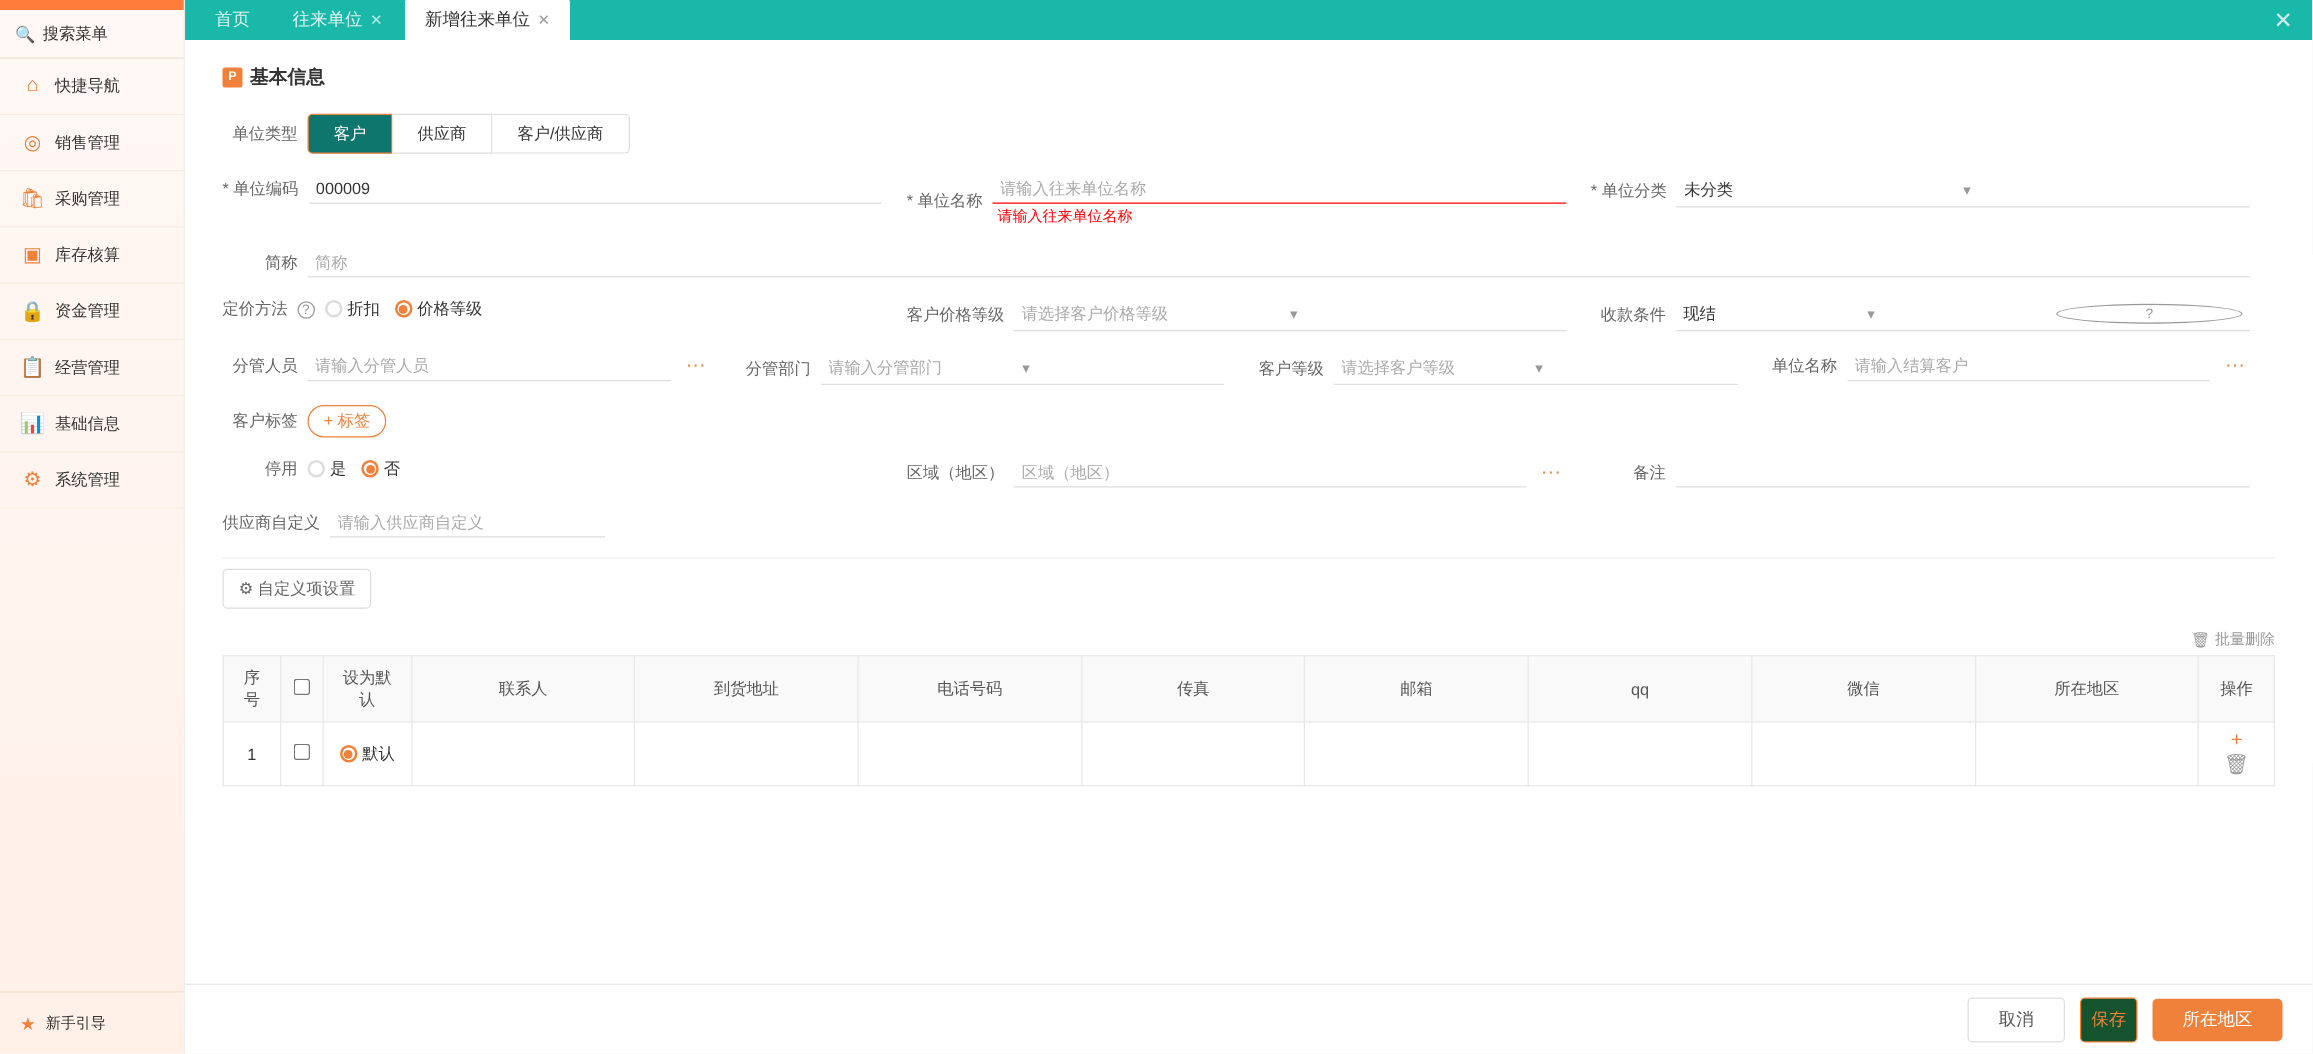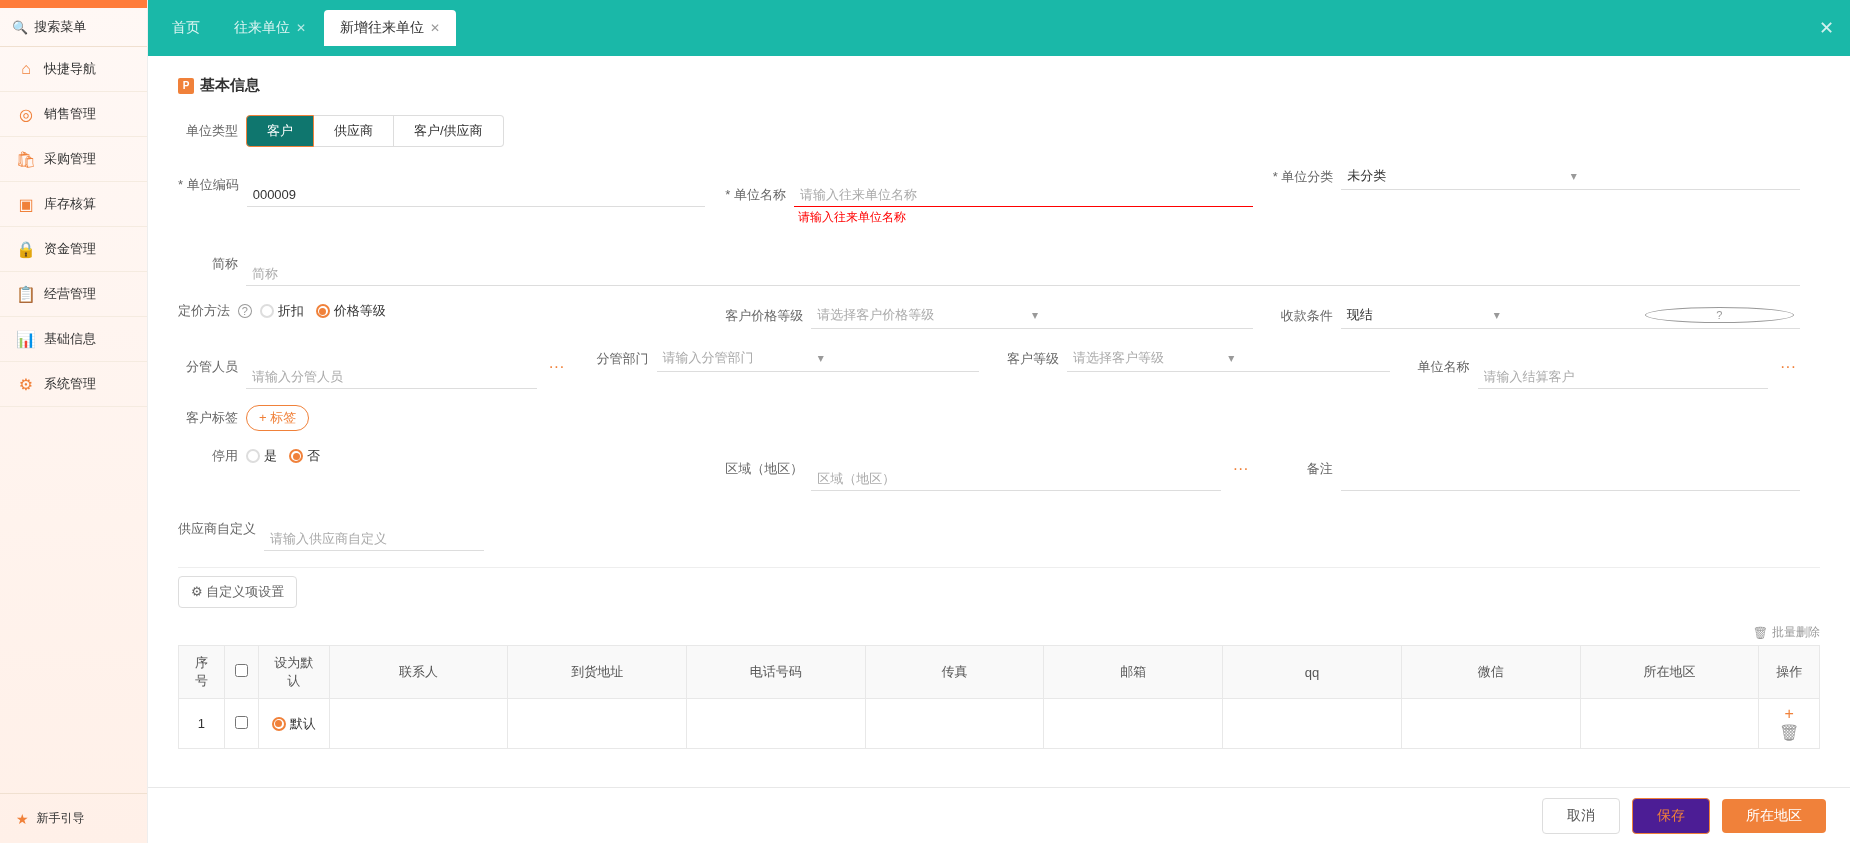--- a/index.html
+++ b/index.html
@@ -58,21 +58,21 @@
       display: flex;
       flex-direction: column;
       overflow: hidden;
     }
 
     
     .tab-bar {
       display: flex;
       align-items: center;
       background: #1ab8a8;
-      height: 56px;
+      height: 32px;
       padding: 0 8px;
       flex-shrink: 0;
     }
     .tab {
       display: flex;
       align-items: center;
       padding: 0 16px;
       height: 36px;
       border-radius: 4px 4px 0 0;
       cursor: pointer;
@@ -174,21 +174,20 @@
     }
     .field-input {
       flex: 1;
       border: none;
       border-bottom: 1px solid #ddd;
       padding: 4px 6px;
       font-size: 13px;
       color: #333;
       outline: none;
       min-width: 0;
-      margin-top: 20px;
     }
     .field-input.error { border-bottom-color: red; }
     .field-input::placeholder { color: #aaa; }
     .error-msg {
       color: red;
       font-size: 12px;
       margin-top: 2px;
       margin-left: 4px;
     }
     .field-input-wrapper {
@@ -345,27 +344,27 @@
     .btn-cancel {
       padding: 8px 24px;
       border: 1px solid #ddd;
       border-radius: 4px;
       cursor: pointer;
       font-size: 14px;
       color: #555;
       background: #fff;
     }
     .btn-save {
-      padding: 8px 24px;
+      padding: 8px 8px;
       border: 1px solid #f0813a;
       border-radius: 4px;
       cursor: pointer;
       font-size: 14px;
       color: #f0813a;
-      background: #4c1d95;
+      background: #14532d;
     }
     .btn-save-new {
       padding: 8px 24px;
       border: none;
       border-radius: 4px;
       cursor: pointer;
       font-size: 14px;
       color: #fff;
       background: #f0813a;
     }

